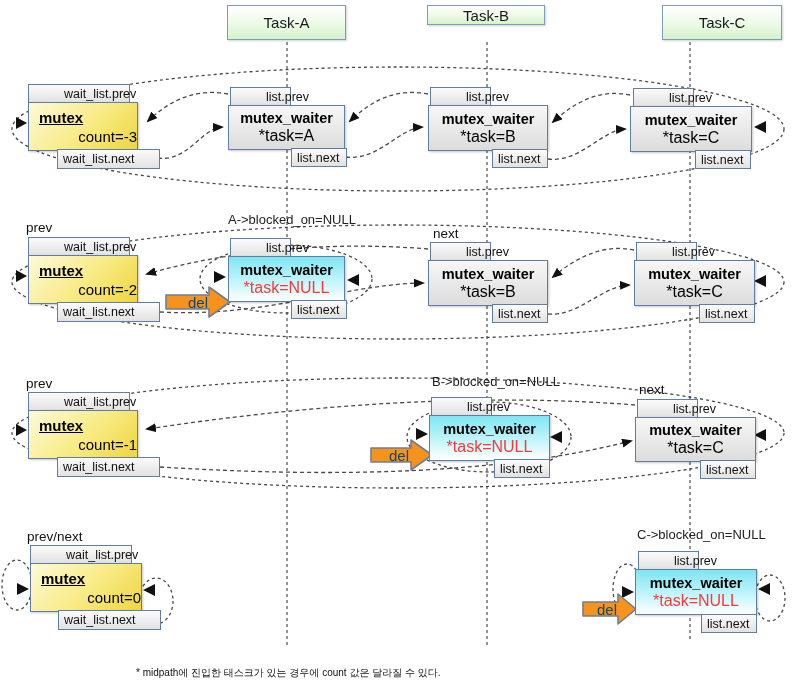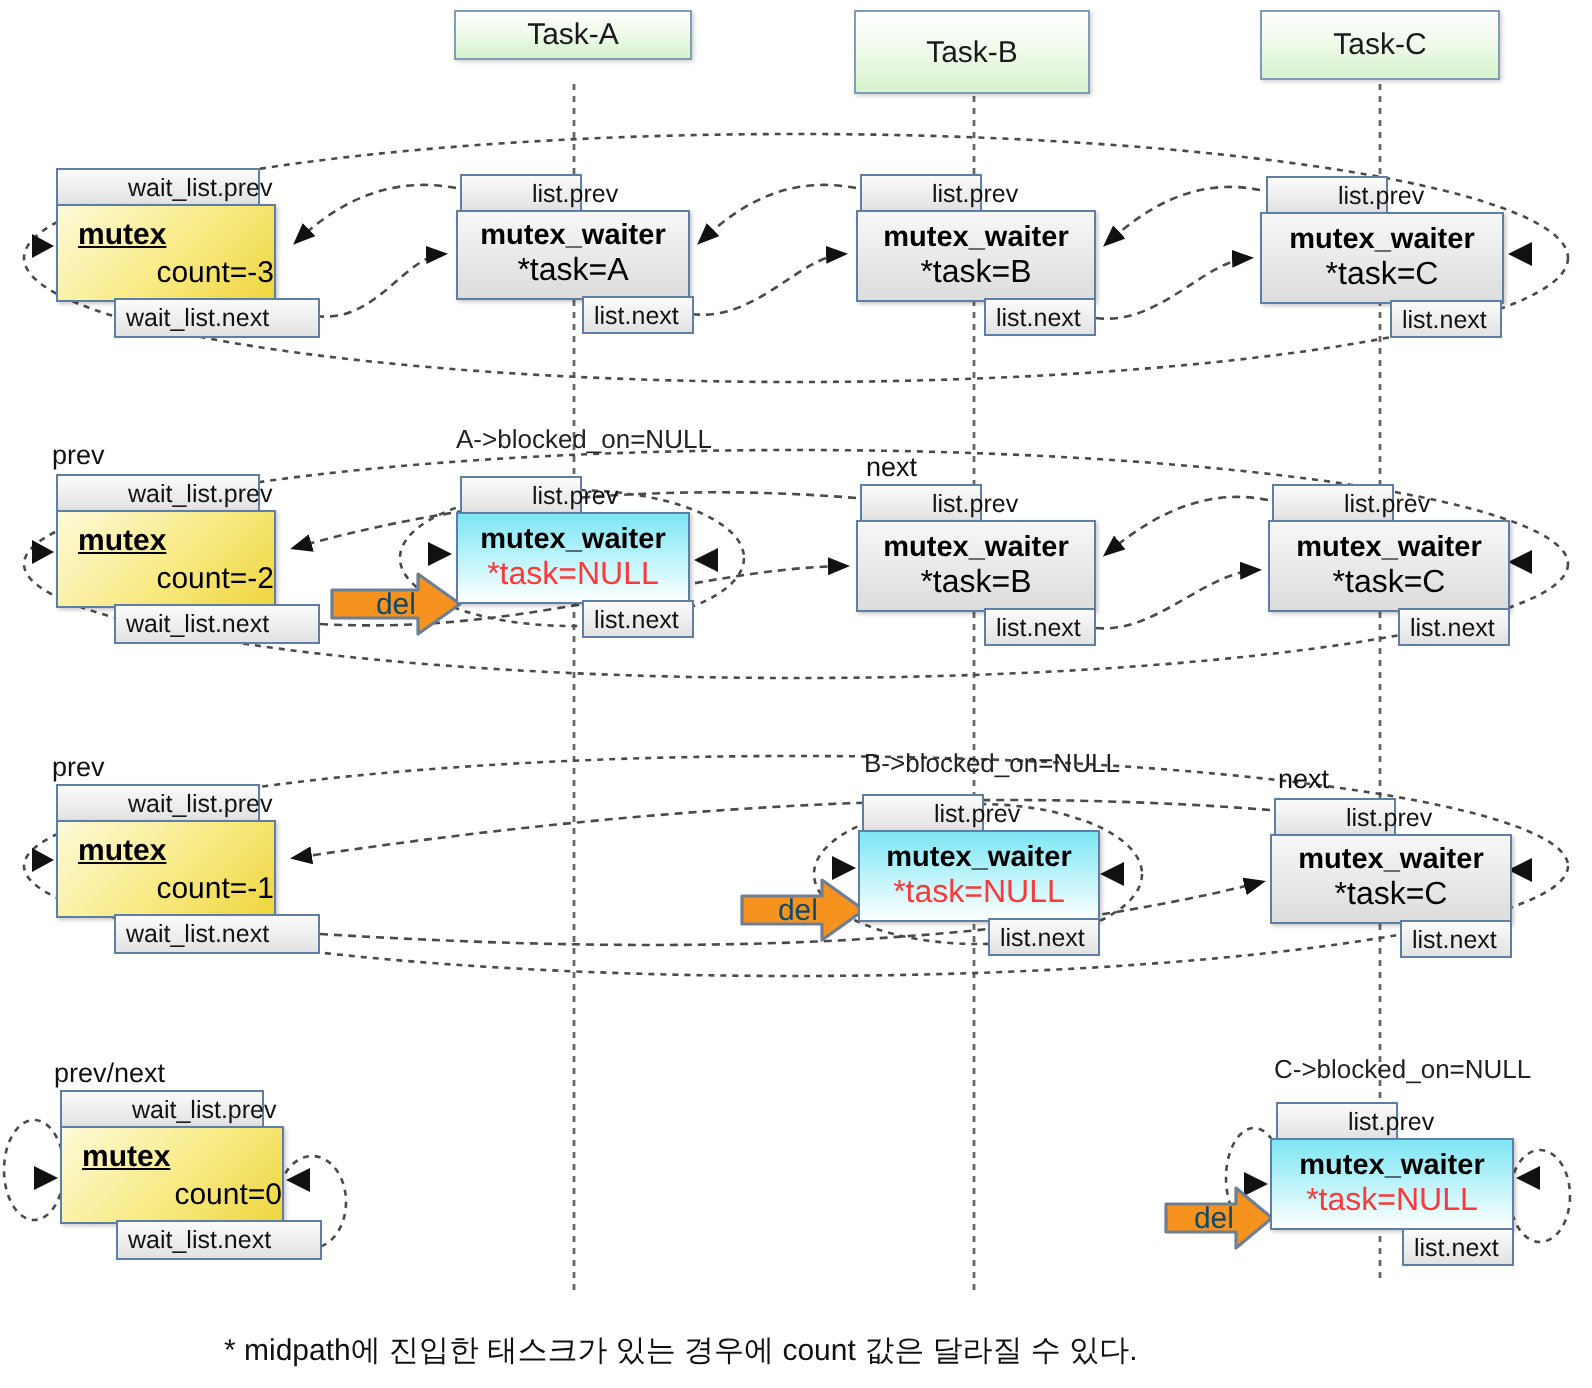--- a/index.html
+++ b/index.html
@@ -34,21 +34,21 @@
   .mutex .bt { font-weight:bold; font-size:15px; padding-left:10px; color:#000;text-decoration:underline; }
   .mutex .bv { font-size:15px; text-align:right; padding-top:2px; color:#000; }
   .waiter { background:linear-gradient(180deg,#f7f7f7 0%,#dcdcdc 100%); align-items:center; }
   .waiter .bt { font-weight:bold; font-size:14.5px; color:#000; }
   .waiter .bv { font-size:16px; padding-top:1px; color:#000; }
   .waiter.removed { background:linear-gradient(180deg,#7de6f3 0%,#c9f6fb 60%,#ffffff 100%); }
   .waiter.removed .bv { color:#f93a3a; }
   .lbl   { font-size:13.5px; color:#111; z-index:4; white-space:nowrap; }
   .annot { font-size:13px;  color:#222; z-index:4; white-space:nowrap; }
   .delword { font-size:15px; color:#0c4a6e; z-index:5; text-align:right; }
-  .footnote { font-size:15px; color:#111; z-index:4; white-space:nowrap; }
+  .footnote { font-size:10px; color:#111; z-index:4; white-space:nowrap;margin-left:24px; }
 </style>
 </head>
 <body>
 
 <div id="stage">
 
   <svg id="wires" width="796" height="694" viewBox="0 0 796 694">
     <defs>
       <marker id="ah" markerWidth="11" markerHeight="9" refX="9" refY="4.5" orient="auto" markerUnits="userSpaceOnUse">
         <path d="M0,0 L11,4.5 L0,9 z" fill="#111"></path>
@@ -116,27 +116,27 @@
       <polygon points="770,583 770,595 758,589"></polygon>
     </g>
 
     <g fill="#f6921e" stroke="#6e7f95" stroke-width="1.6" stroke-linejoin="round">
       <polygon points="166,295 209,295 209,287 230,302 209,317 209,309 166,309"></polygon>
       <polygon points="371,448 411,448 411,440 432,455 411,470 411,462 371,462"></polygon>
       <polygon points="583,602 618,602 618,594 636,609 618,624 618,616 583,616"></polygon>
     </g>
   </svg>
 
-  <div class="abs task" style="left:227px;top:5px;width:119px;height:25px">
+  <div class="abs task" style="left:227px;top:5px;width:119px;height:35px">
     <span>Task-A</span>
   </div>
-  <div class="abs task" style="left:427px;top:5px;width:118px;height:42px">
+  <div class="abs task" style="left:427px;top:5px;width:118px;height:20px">
     <span>Task-B</span>
   </div>
-  <div class="abs task" style="left:630px;top:5px;width:120px;height:35px">
+  <div class="abs task" style="left:662px;top:5px;width:120px;height:35px">
     <span>Task-C</span>
   </div>
 
   <div class="abs tab prevtab" style="left:28px;top:84px;width:102px;height:19px">wait_list.prev</div>
   <div class="abs box mutex" style="left:28px;top:102px;width:110px;height:49px">
     <div class="bt">mutex</div>
     <div class="bv">count=-3</div>
   </div>
   <div class="abs tab nexttab" style="left:57px;top:149px;width:103px;height:20px">wait_list.next</div>
 

